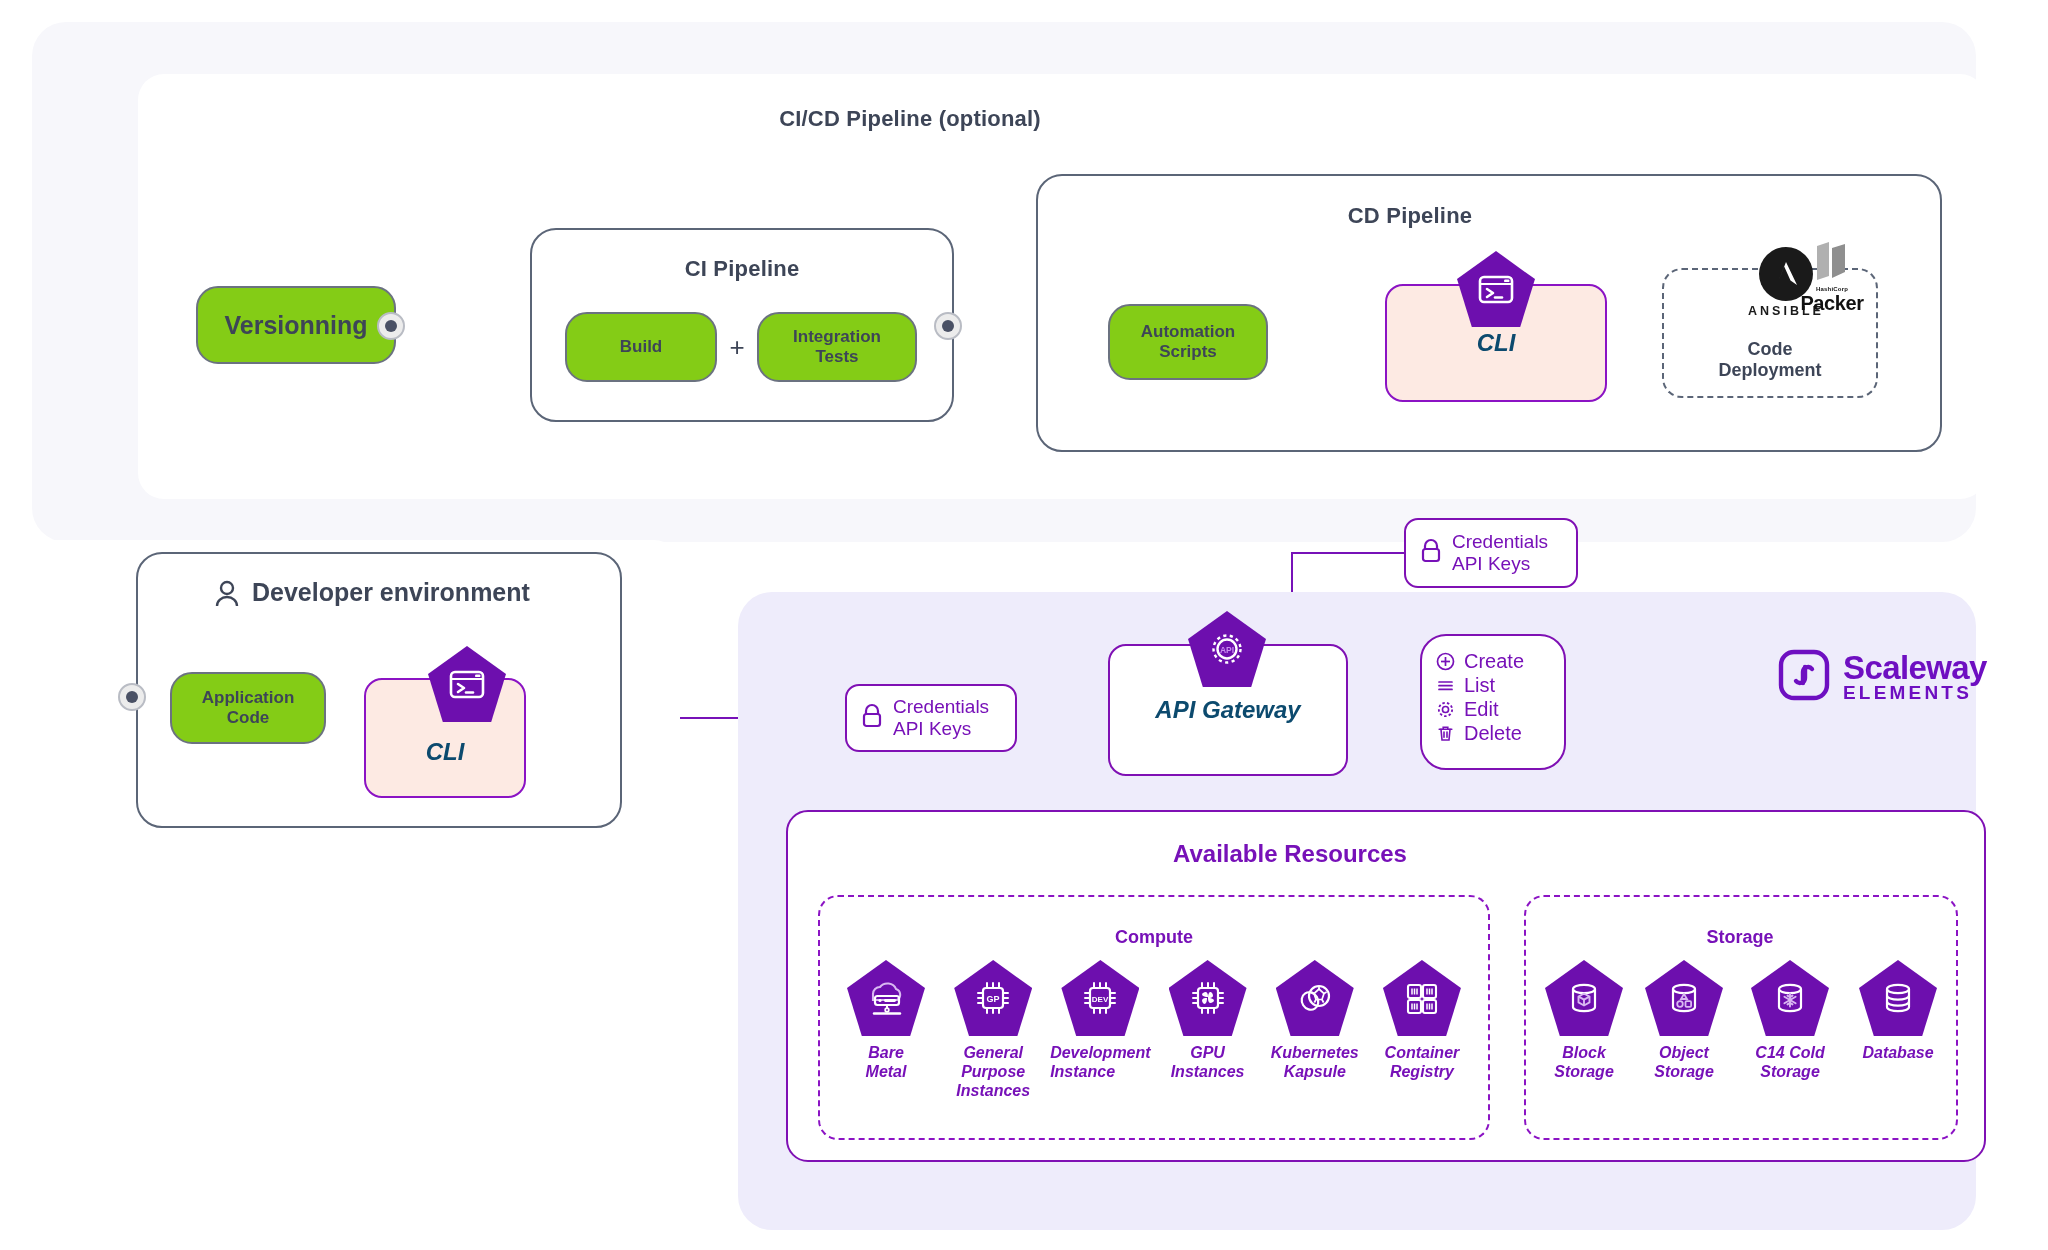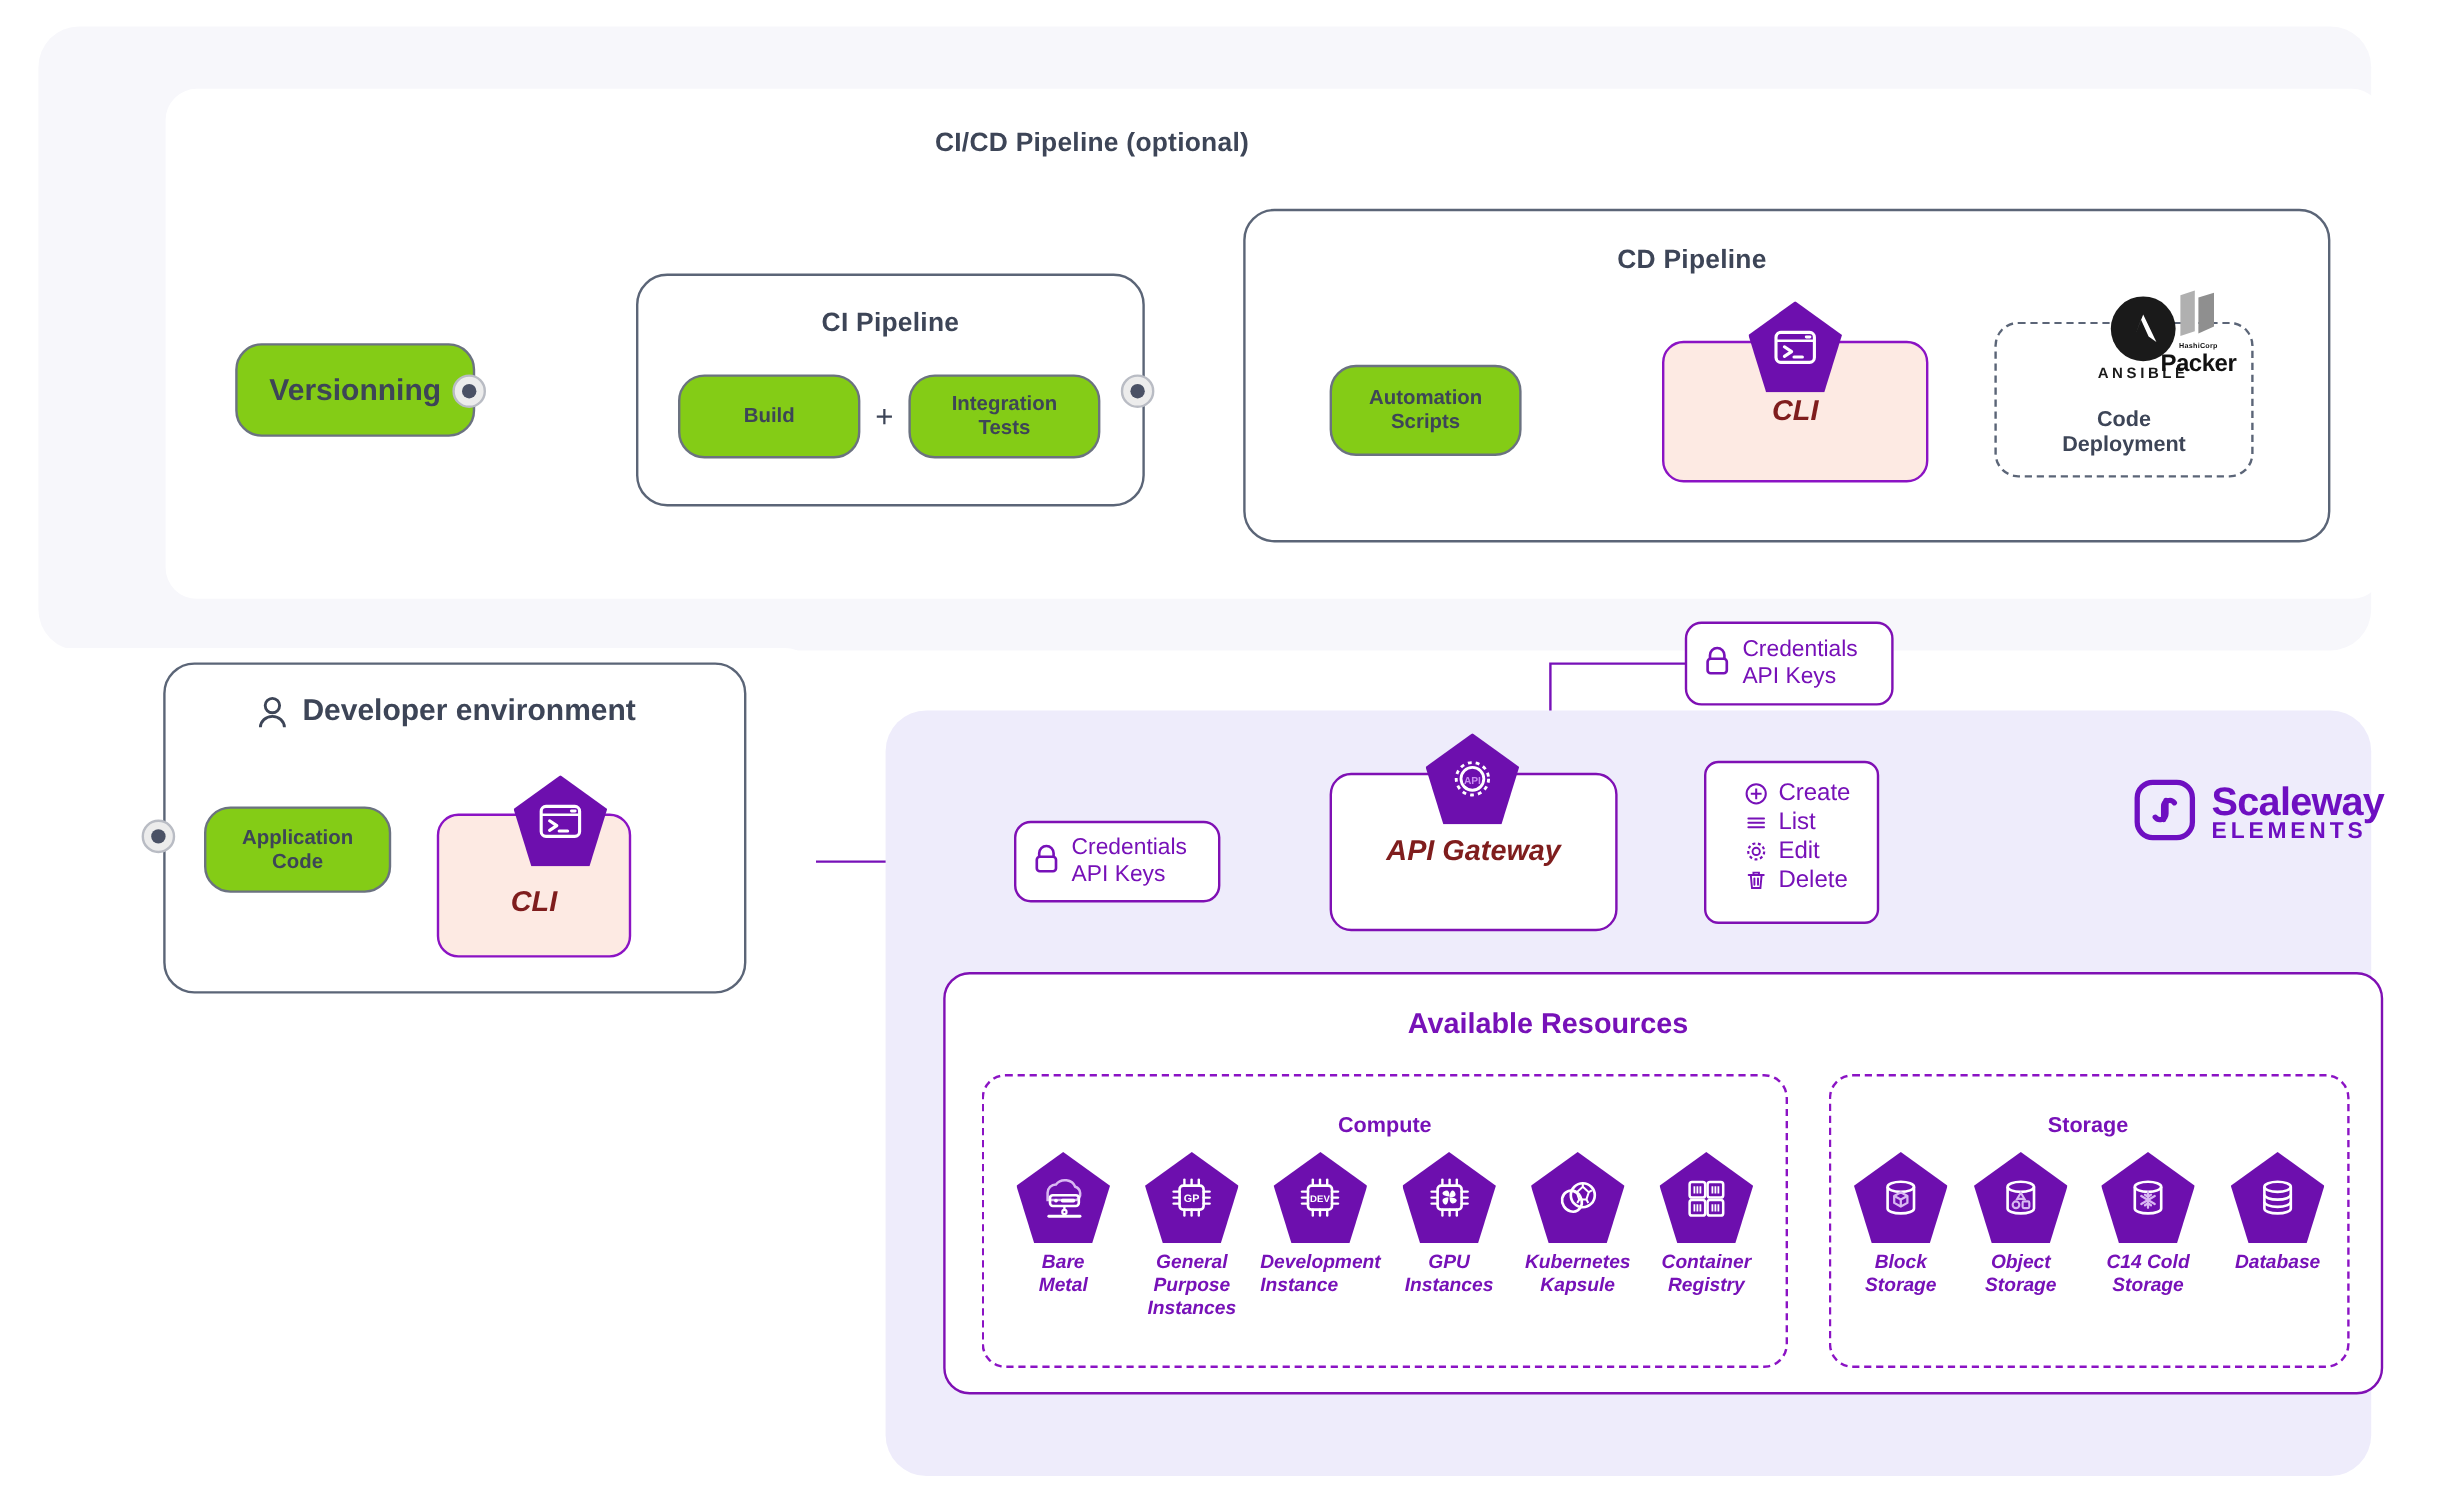--- a/index.html
+++ b/index.html
@@ -23,21 +23,21 @@
 
   .t-dark{color:#3d4557;}
   .t-purple{color:#7711b8;}
 
   .center{display:flex;align-items:center;justify-content:center;text-align:center;}
   .col{flex-direction:column;}
 
   .lbl-title{font-size:22px;font-weight:bold;letter-spacing:.2px;}
   .lbl-node{font-size:17px;font-weight:bold;line-height:1.18;}
   .lbl-big{font-size:25px;font-weight:bold;}
-  .lbl-cli{font-size:24px;font-weight:bold;font-style:italic;color:#7f1d1d;}
+  .lbl-cli{font-size:24px;font-weight:bold;font-style:italic;color:#0c4a6e;}
   .lbl-res{font-size:16px;font-style:italic;font-weight:bold;color:#7711b8;line-height:1.18;}
   .lbl-cred{font-size:19px;line-height:1.15;color:#7711b8;}
   .lbl-menu{font-size:20px;color:#7711b8;line-height:1.0;}
 
   svg.lines{position:absolute;left:0;top:0;width:2048px;height:1250px;pointer-events:none;}
 
   
   .pent{width:78px;height:76px;background:#6d0fae;
         clip-path:polygon(50% 0%,100% 37%,81% 100%,19% 100%,0% 37%);
         display:flex;align-items:center;justify-content:center;}
@@ -233,21 +233,21 @@
   <div class="abs pent" style="left:1188px;top:611px;">
     <svg width="40" height="40" viewBox="0 0 40 40" aria-hidden="true">
       <g fill="none" stroke="#ffffff" stroke-width="2.4">
         <circle cx="20" cy="20" r="9.5"></circle>
         <circle cx="20" cy="20" r="13.5" stroke-dasharray="3.2 3.4"></circle>
       </g>
       <text x="20" y="24" font-family="Liberation Sans, sans-serif" font-size="8.5" font-weight="bold" fill="#c98df0" text-anchor="middle">API</text>
     </svg>
   </div>
 
-  <div class="abs box-purple" style="left:1420px;top:634px;width:146px;height:136px;padding:11px 0 0 32px;border-radius:12px;background:#ffffff;">
+  <div class="abs box-purple" style="left:1420px;top:634px;width:146px;height:136px;padding:11px 0 0 14px;border-radius:26px;background:#ffffff;">
     <div class="menu-row">
       <span>
         <svg width="19" height="19" viewBox="0 0 19 19" aria-hidden="true">
           <circle cx="9.5" cy="9.5" r="8" fill="none" stroke="#7711b8" stroke-width="1.7"></circle>
           <line x1="9.5" y1="5" x2="9.5" y2="14" stroke="#7711b8" stroke-width="1.7"></line>
           <line x1="5" y1="9.5" x2="14" y2="9.5" stroke="#7711b8" stroke-width="1.7"></line>
         </svg>
       </span>
       <span class="lbl-menu">Create</span>
     </div>

